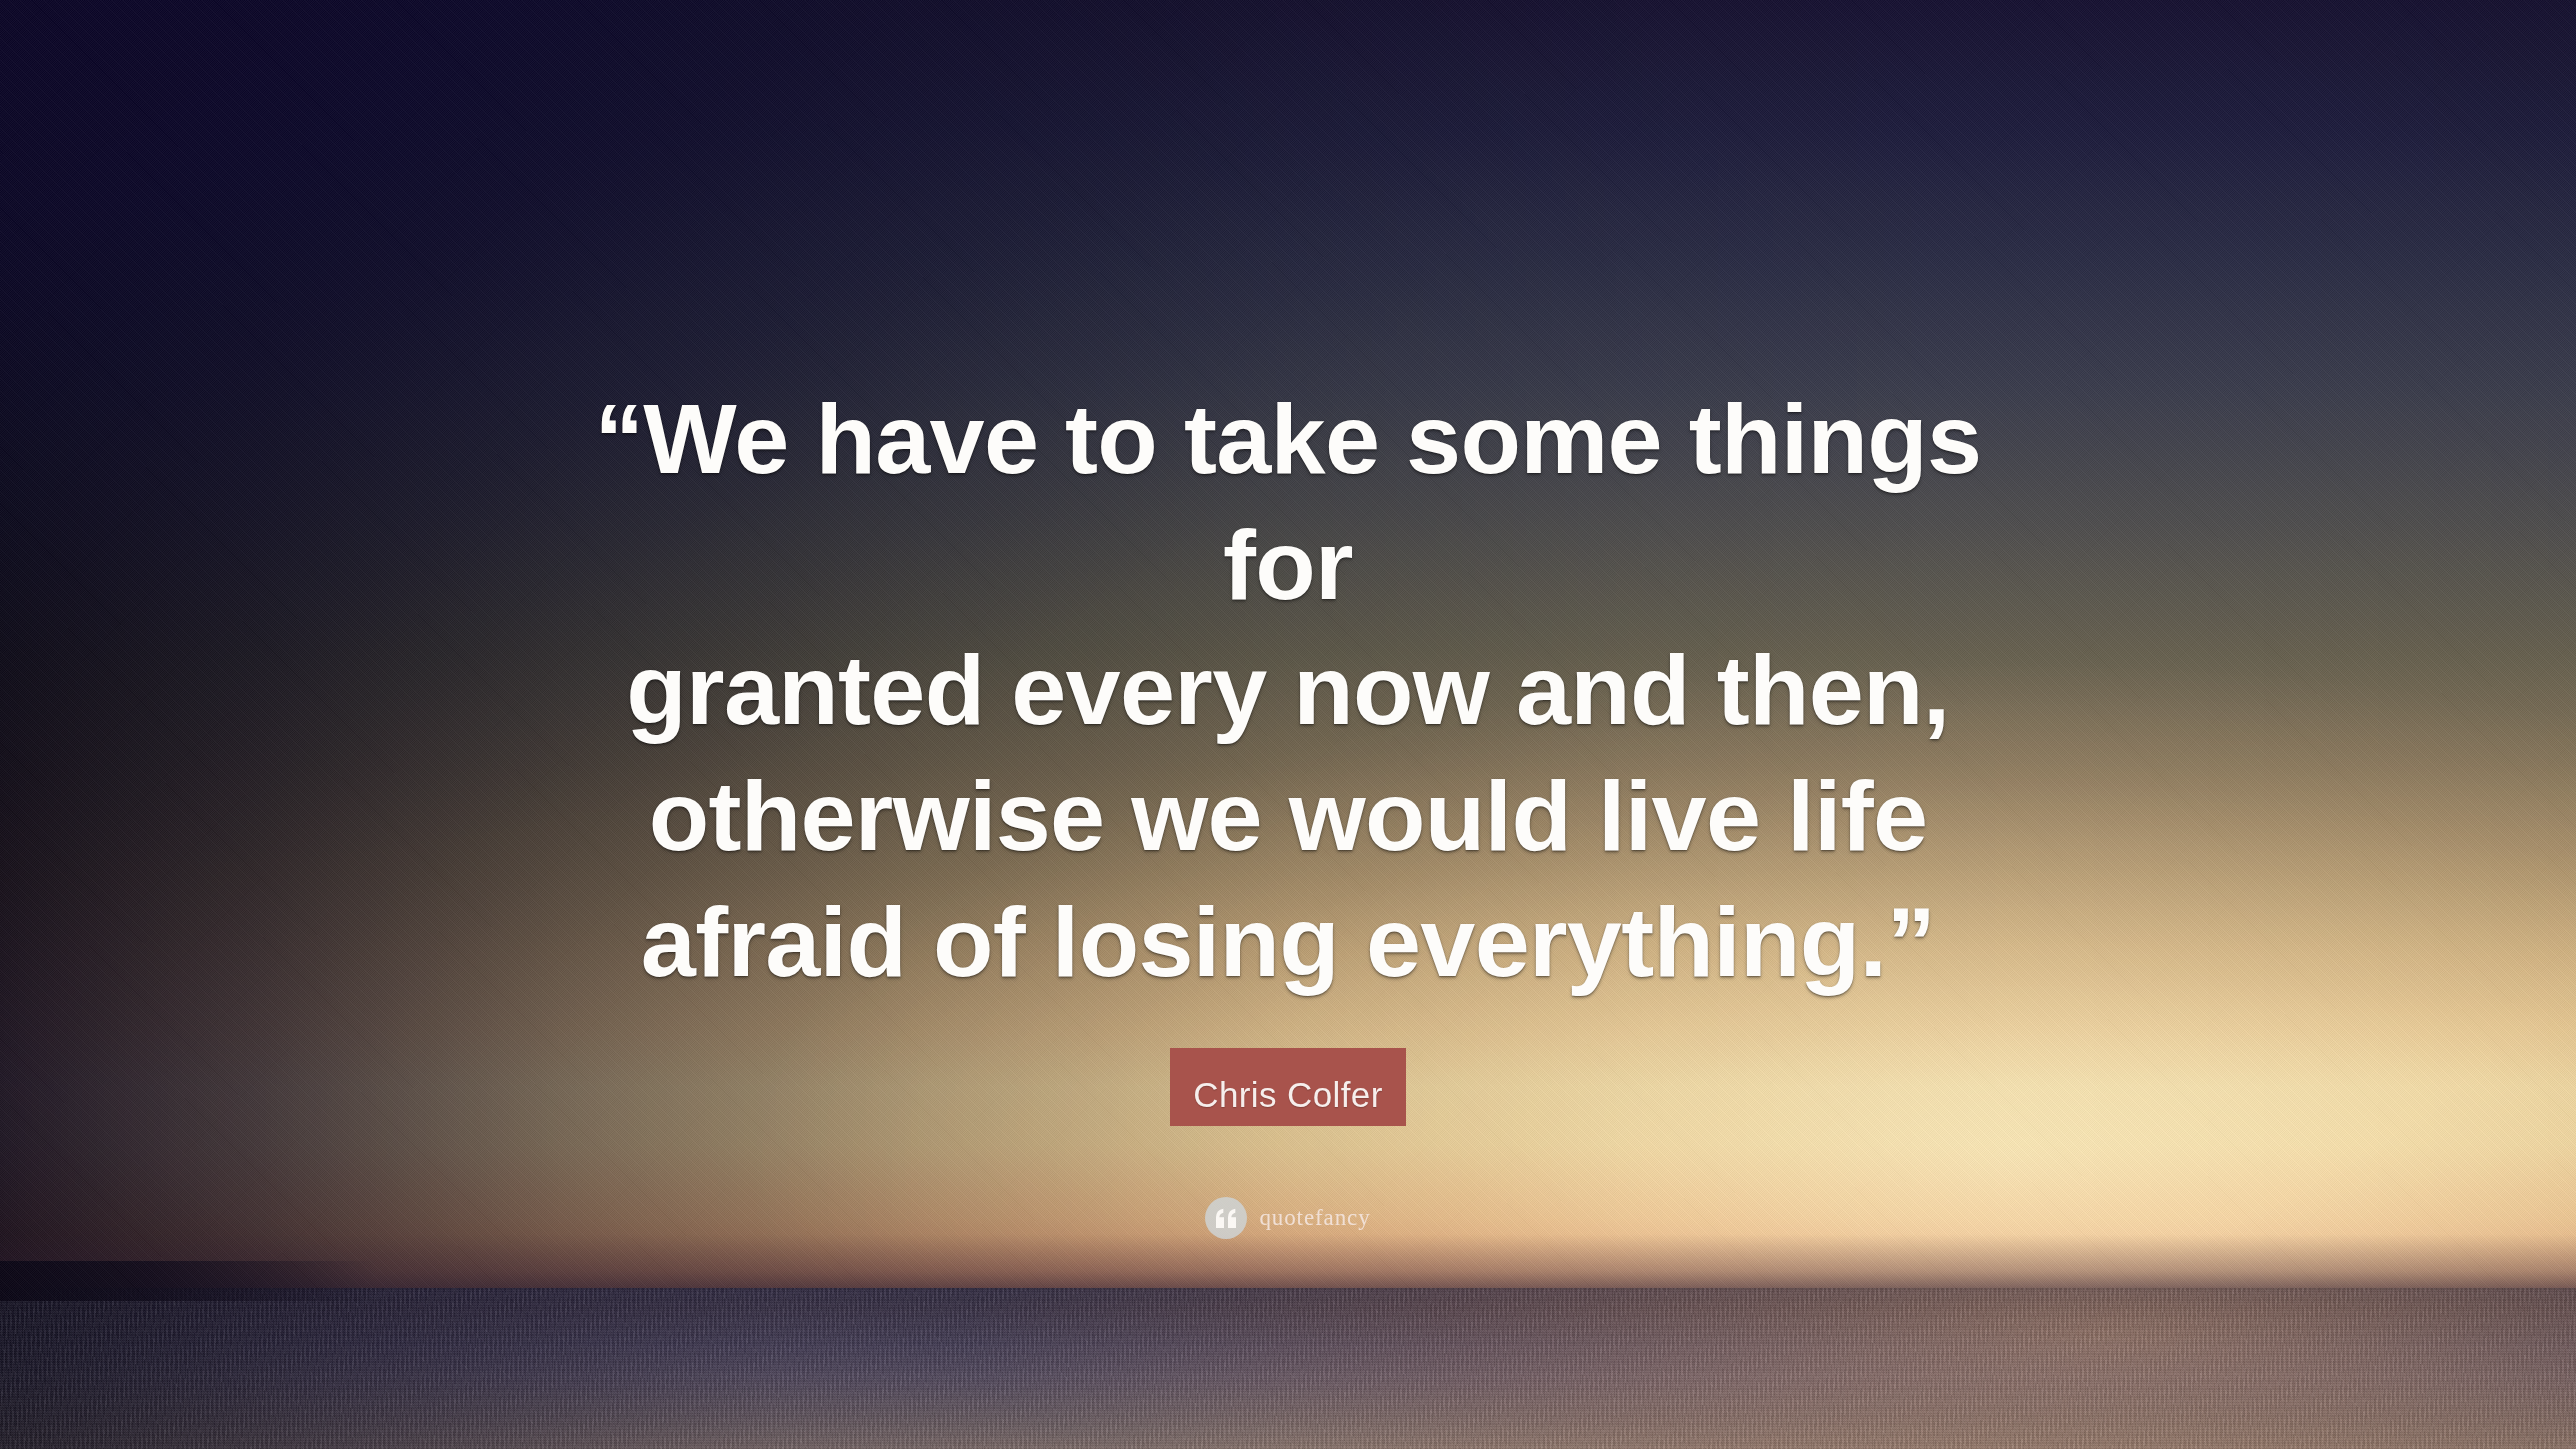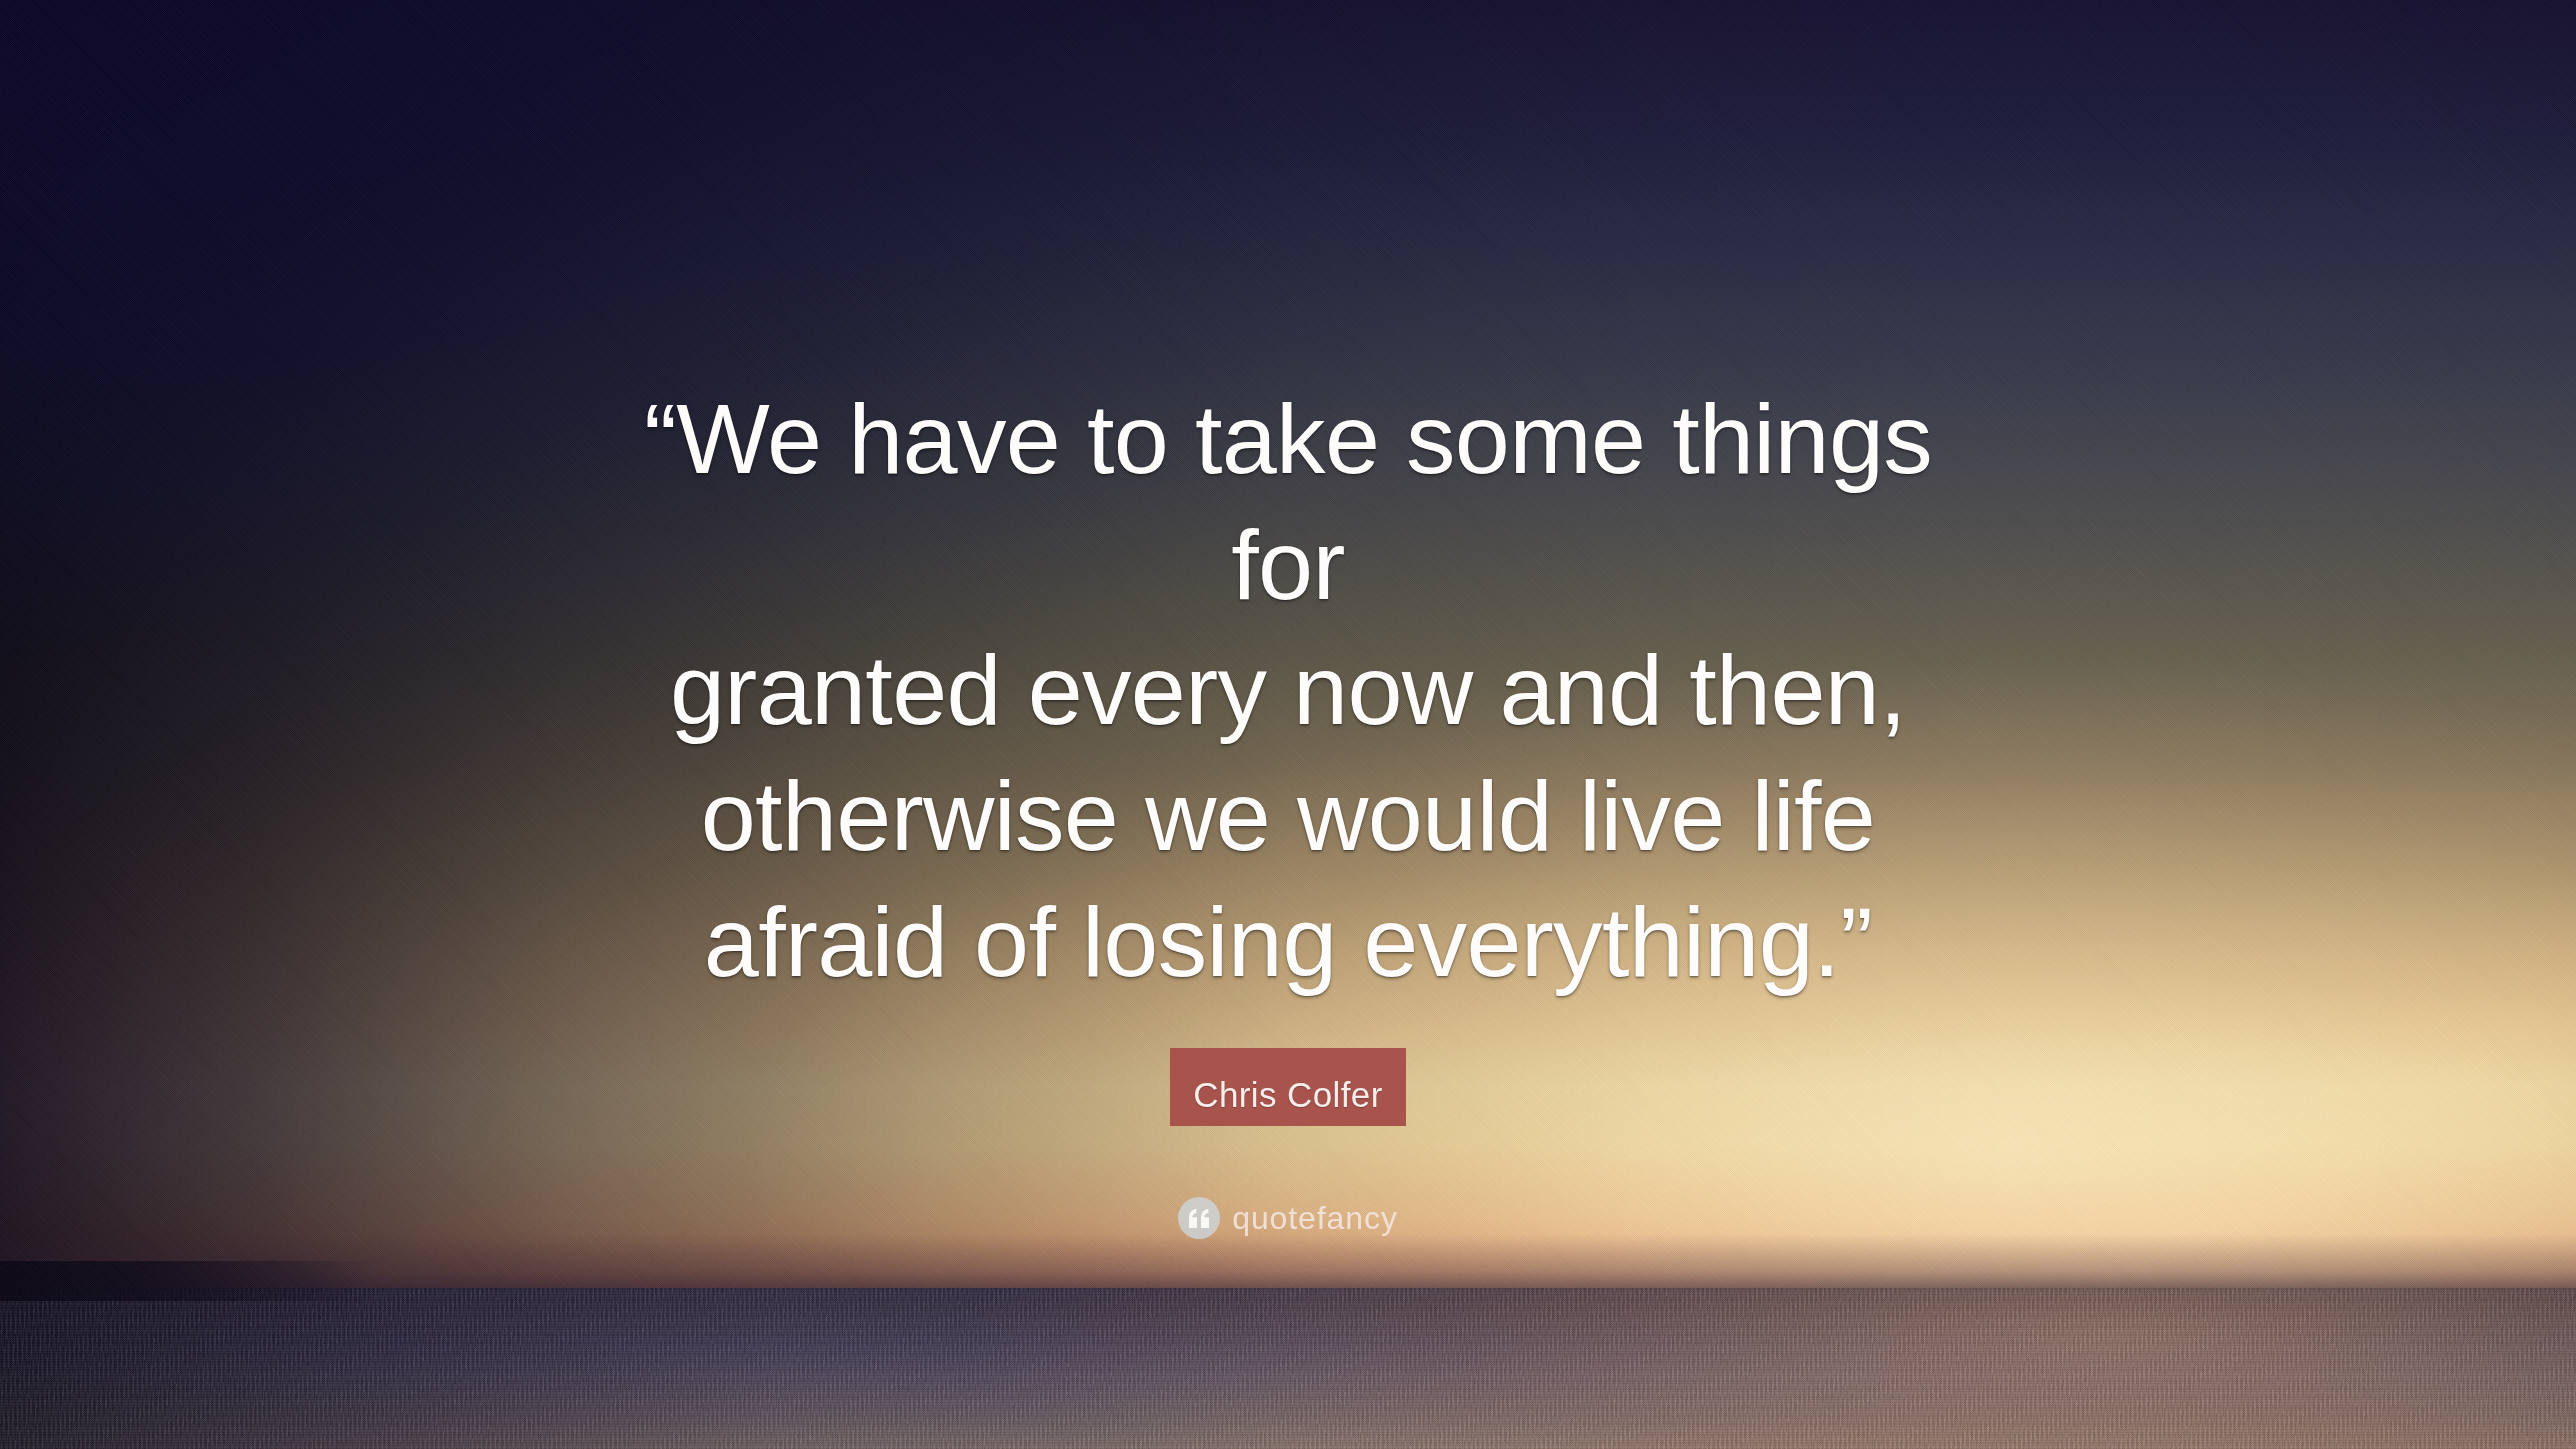--- a/index.html
+++ b/index.html
@@ -195,21 +195,21 @@
     align-items: center;
     z-index: 5;
   }
 
   .quote-text {
     width: 1409px;
     margin-top: 376px;
     text-align: center;
     color: #fdfcfa;
     font-size: 99px;
-    font-weight: normal;
+    font-weight: bold;
     line-height: 1.27;
     letter-spacing: -0.7px;
     text-shadow:
       0 2px 3.4px rgba(0,0,0,0.34),
       0 0.7px 1.3px rgba(0,0,0,0.26);
     white-space: pre-line;
   }
 
   .author-badge {
     margin-top: 43px;
@@ -235,25 +235,25 @@
     height: 42px;
     border-radius: 50%;
     background: rgba(206,214,219,0.86);
     display: flex;
     align-items: center;
     justify-content: center;
   }
   .wm-badge svg { display: block; }
   .wm-name {
     color: #f3e4dd;
-    font-size: 32px;
+    font-size: 23px;
     font-weight: normal;
     letter-spacing: 0.9px;
     line-height: 1;
-    font-family: Liberation Sans, sans-serif;
+    font-family: Liberation Serif, serif;
   }
 </style>
 </head>
 <body>
 
 <div id="stage">
 
   <div class="layer sky-base"></div>
   <div class="layer sky-horiz"></div>
   <div class="layer sky-glow"></div>

